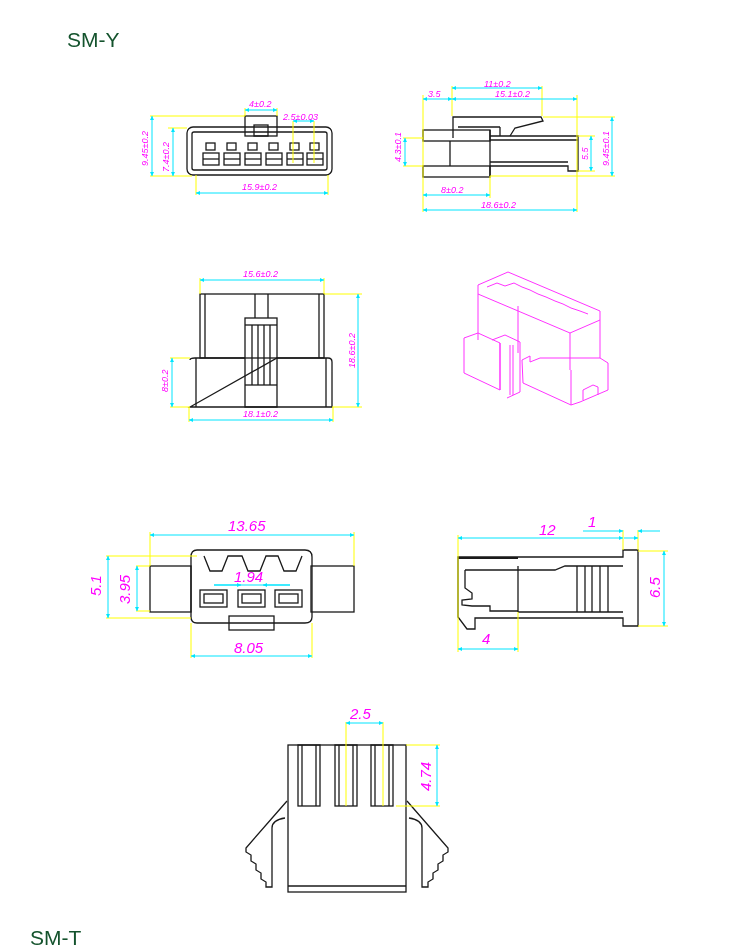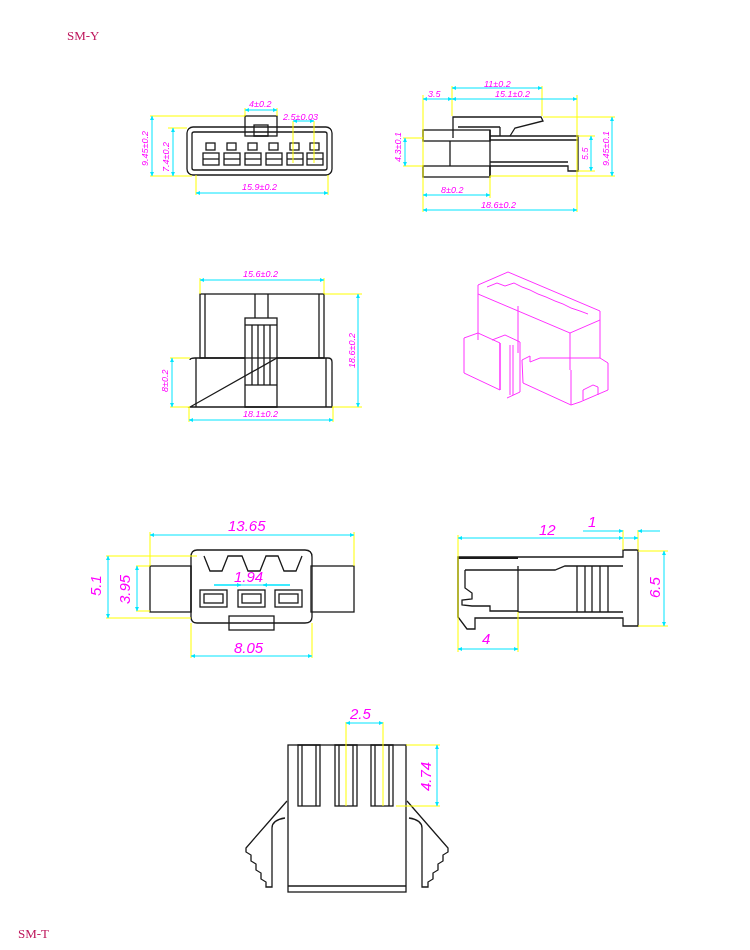--- a/index.html
+++ b/index.html
@@ -1,29 +1,29 @@
 <!DOCTYPE html>
 <html><head>
 <meta charset="utf-8">
 <style>
   html, body { margin: 0; padding: 0; background: #ffffff; }
   body { width: 750px; height: 950px; position: relative; overflow: hidden; font-family: "Liberation Serif", serif; }
-  .label { position: absolute; font-size: 13px; color: #be185d; font-family: Liberation Serif, serif; }
+  .label { position: absolute; font-size: 21px; color: #14532d; font-family: Liberation Sans, sans-serif; }
   svg { position: absolute; left: 0; top: 0; }
   .dim { font-family: "Liberation Sans", sans-serif; font-style: italic; fill: #ff00ff; }
   .obj { stroke: #1a1a1a; fill: none; stroke-width: 1.3; }
   .ext { stroke: #ffff00; stroke-width: 1; fill: none; }
   .dl { stroke: #00e5ff; stroke-width: 1; fill: none; }
   .iso { stroke: #ff33ff; fill: none; stroke-width: 1; }
 </style>
 </head>
 <body>
 
 <div class="label" style="left:67px; top:28px;">SM-Y</div>
-<div class="label" style="left:18px; top:926px;">SM-T</div>
+<div class="label" style="left:30px; top:926px;">SM-T</div>
 
 <svg width="750" height="950" viewBox="0 0 750 950">
   <defs>
     <marker id="ah" viewBox="0 0 10 10" refX="10" refY="5" markerWidth="6" markerHeight="4" orient="auto-start-reverse">
       <path d="M0,0 L10,5 L0,10 z" fill="#00e5ff"></path>
     </marker>
   </defs>
 
   <g>
     <rect class="obj" x="187" y="127" width="145" height="48" rx="6"></rect>

